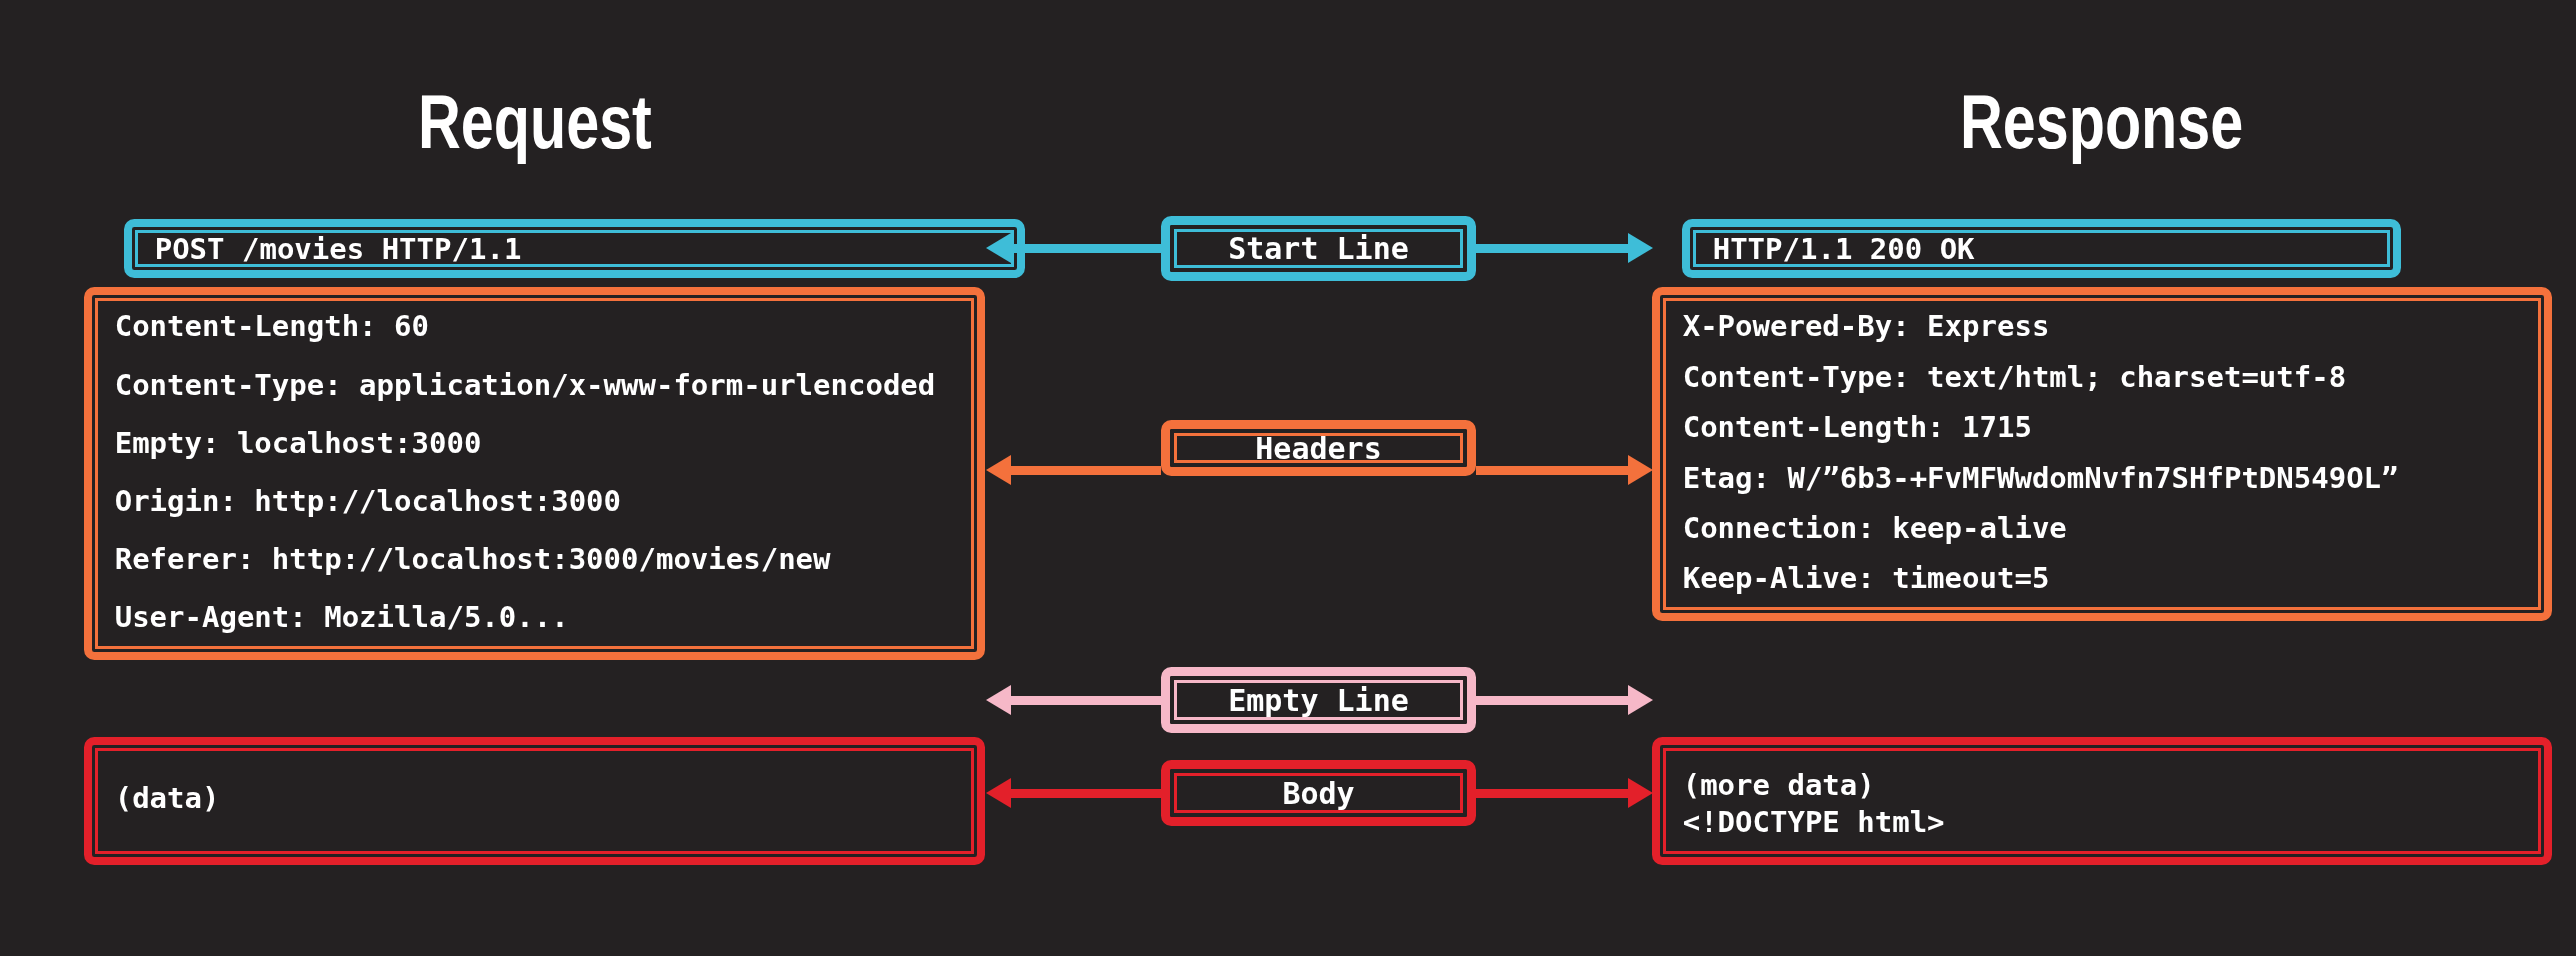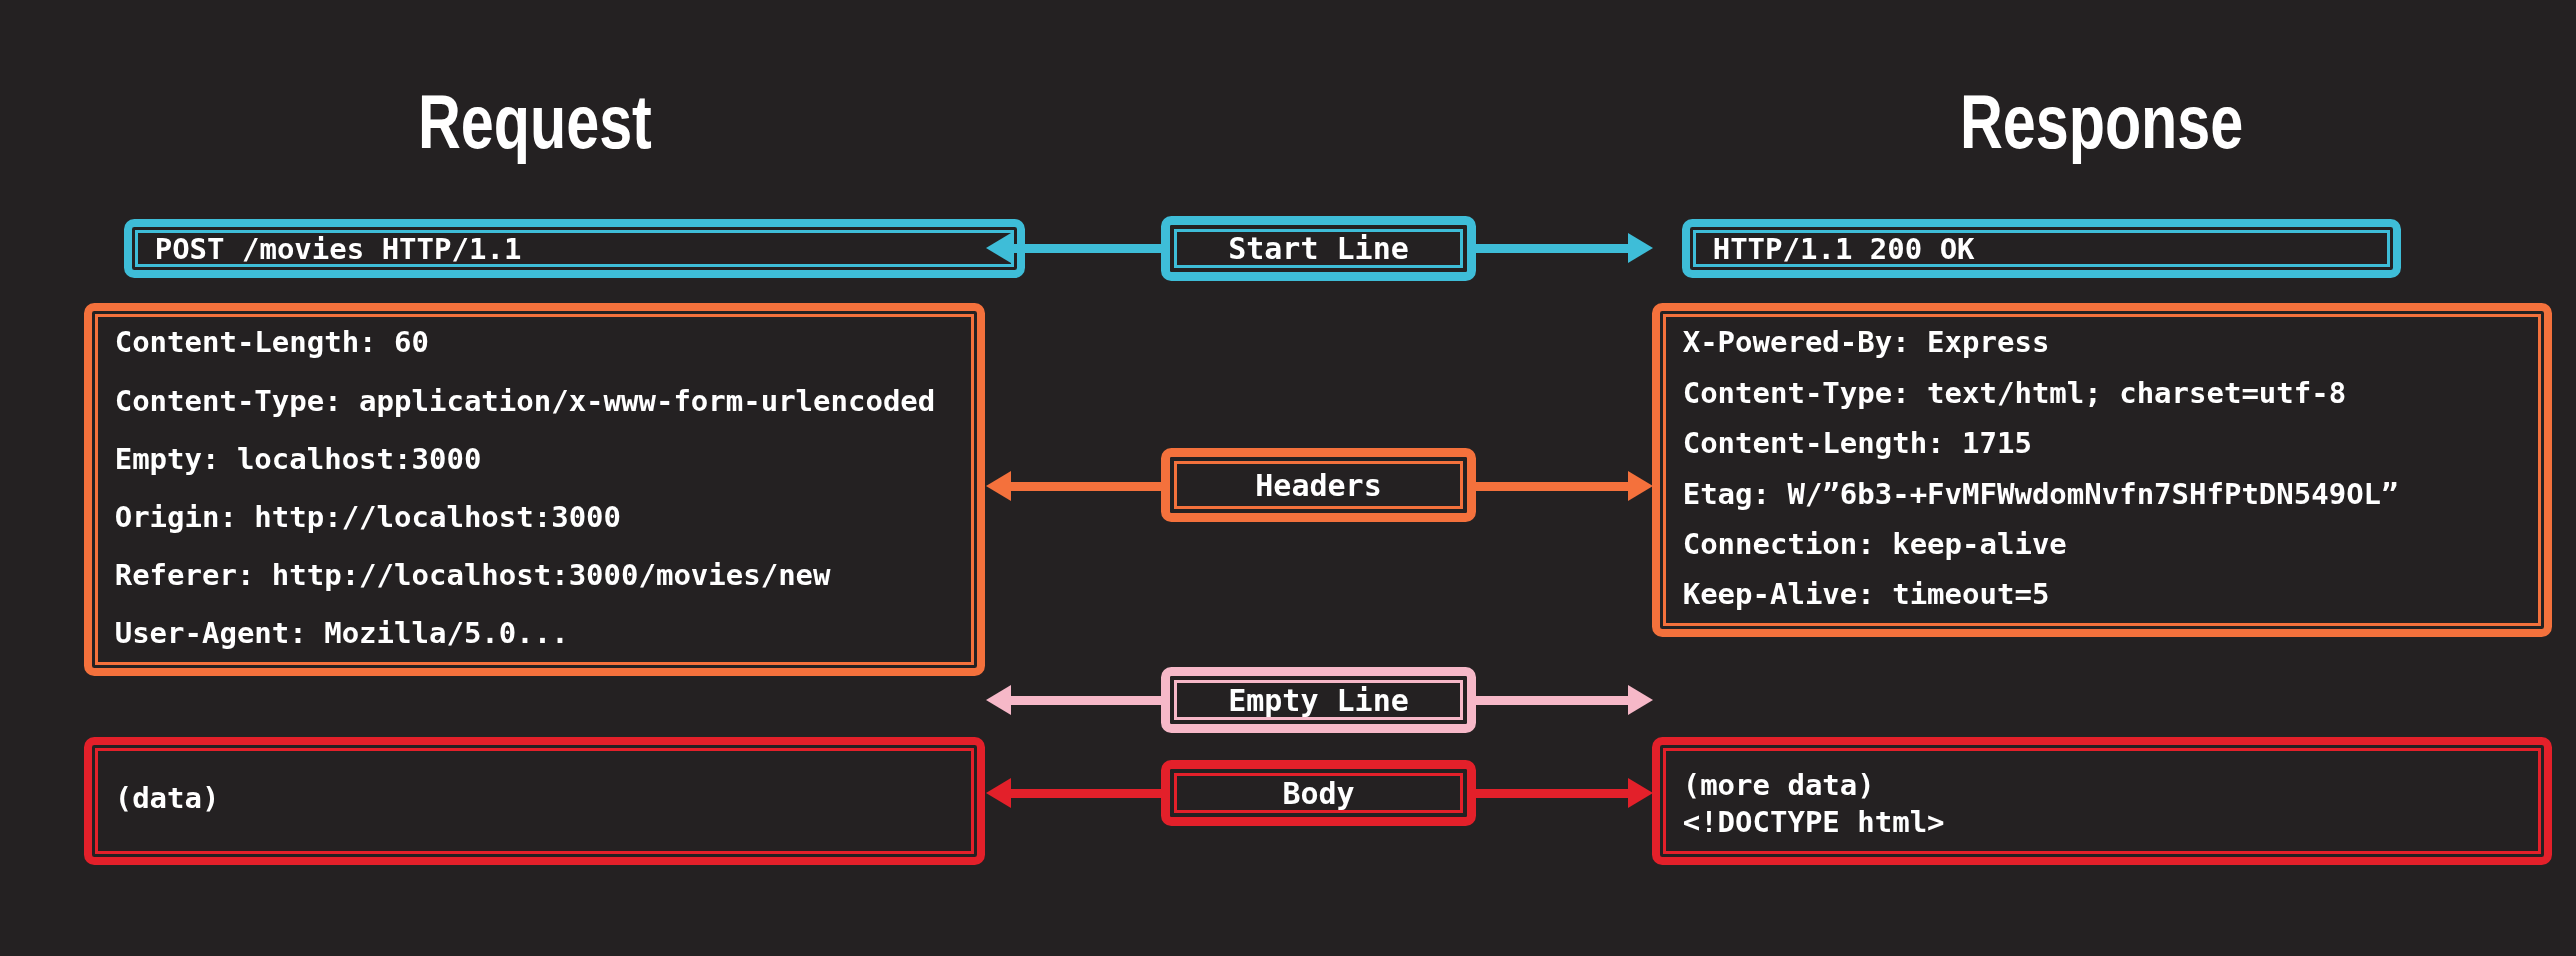--- a/index.html
+++ b/index.html
@@ -47,21 +47,21 @@
   .box .content{
     position:absolute;inset:6.2px;
     color:var(--text);
     font-weight:700;
     font-size:29px;
     display:flex;
   }
 
   
   .c-start{color:var(--start-line);}
-  .c-headers{color:var(--headers);margin-top:16px;}
+  .c-headers{color:var(--headers);}
   .c-empty{color:var(--empty-line);}
   .c-body{color:var(--body);}
 
   
   .req-start  {left:84px; top:219px; width:901px;height:59px;margin-left:40px;}
   .res-start  {left:1682px;top:219px; width:719px;height:59px;}
   .req-headers{left:84px; top:287px; width:901px;height:373px;}
   .res-headers{left:1652px;top:287px; width:900px;height:334px;}
   .req-body   {left:84px; top:737px;width:901px;height:128px;}
   .res-body   {left:1652px;top:737px;width:900px;height:128px;}
@@ -93,21 +93,21 @@
   }
   .label-box .content{
     position:absolute;inset:7.2px;
     display:flex;align-items:center;justify-content:center;
     color:var(--text);
     font-weight:700;font-size:30px;
     white-space:nowrap;
     text-align:right;
   }
   .lb-start{top:216px;height:65px;}
-  .lb-headers{top:432px;height:74px;}
+  .lb-headers{top:420px;height:56px;}
   .lb-empty{top:667px;height:66px;}
   .lb-body{top:760px;height:66px;}
 
   
   .arrow{
     position:absolute;
     height:8.8px;
     background:currentColor;
   }
   .arrow.left{left:1011px;width:150px;}

